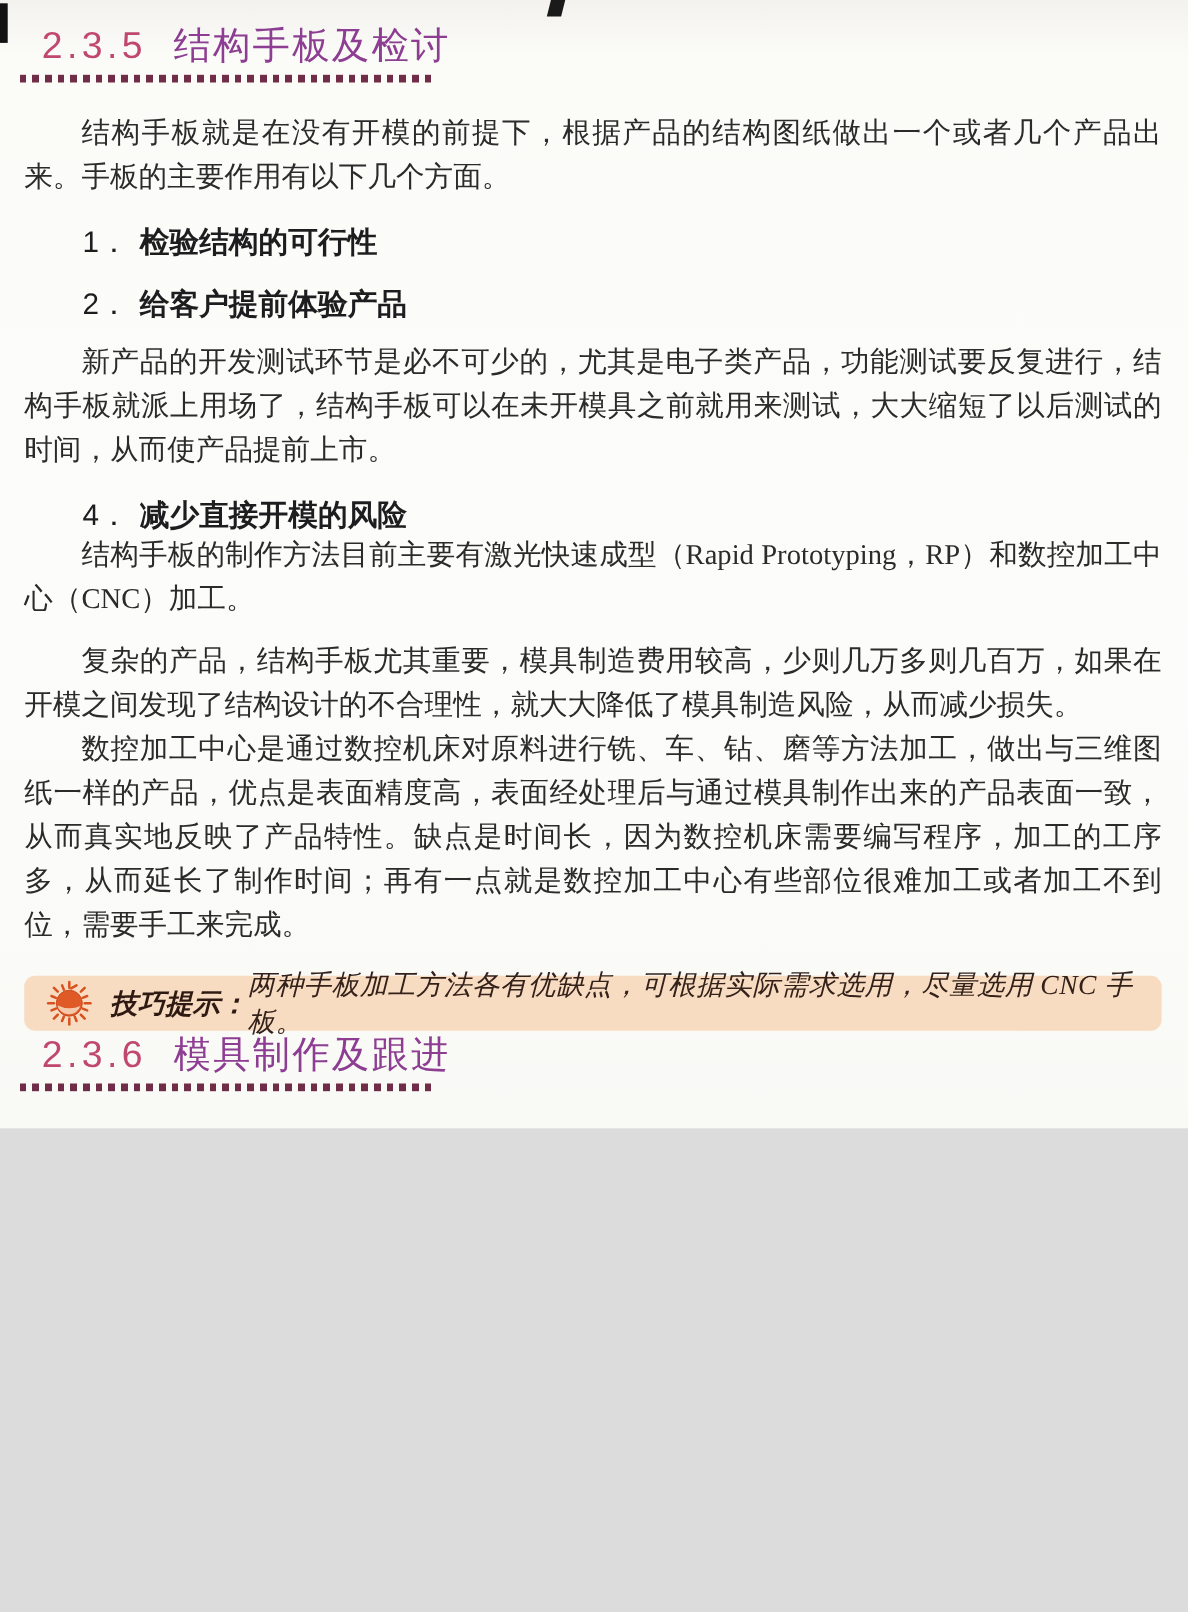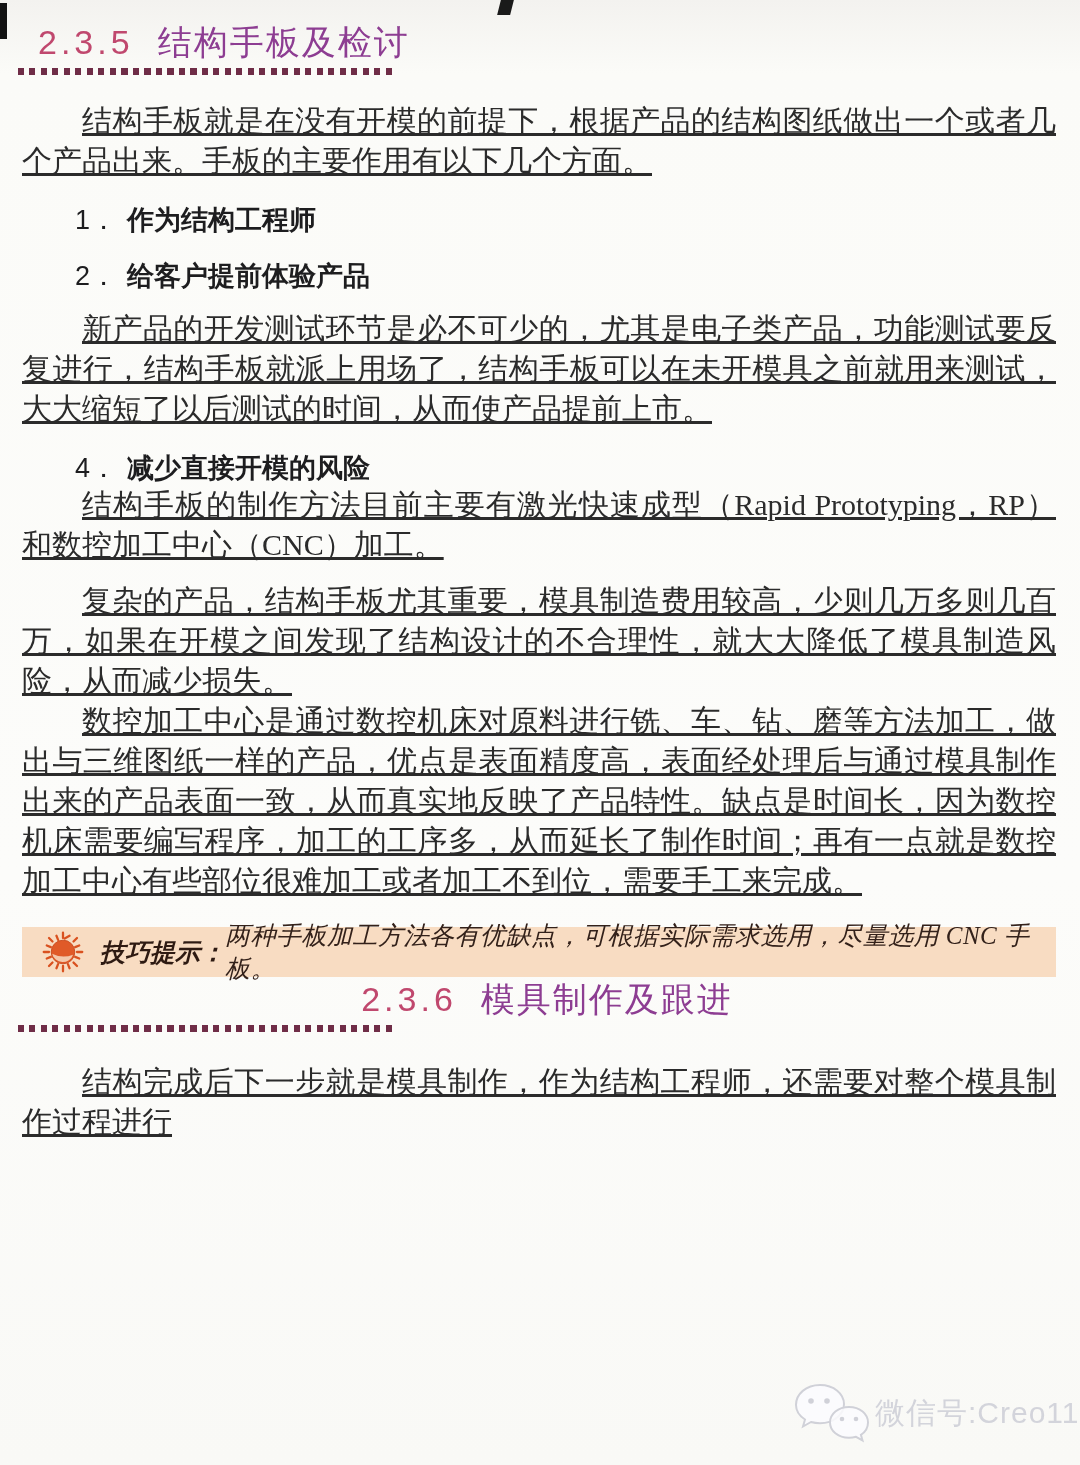--- a/index.html
+++ b/index.html
@@ -1,19 +1,19 @@
 <!DOCTYPE html>
 <html lang="zh"><head>
 <meta charset="utf-8">
 <title>2.3.5 结构手板及检讨</title>
 <style>
   html,body { margin:0; padding:0; background:#dcdcdc; }
   .page {
     position:relative;
-    width:1080px; height:1465px;
+    width:1080px; height:1026px;
     margin:0 auto;
     box-sizing:border-box;
     padding:20px 24px 0 22px;
     overflow:hidden;
     background:linear-gradient(180deg,#f3f2ef 0%, #fbfbf8 5%, #fcfcfa 60%, #f9f9f6 100%);
     font-family:"Liberation Serif","DejaVu Serif",serif;
   }
   
   .artifact-a { position:absolute; left:0; top:3px; width:7px; height:36px; background:#121212; }
   .artifact-b { position:absolute; left:499px; top:0; width:13px; height:15px; background:#1a1a1a; transform:skewX(-14deg); }
@@ -30,25 +30,24 @@
   .section-head .sec-title { color:#8d3d92; letter-spacing:2px; }
   .rule-dots {
     height:7px; width:376px;
     margin:8px 0 0 -4px;
     background:repeating-linear-gradient(90deg,#6f2d47 0 6px, rgba(0,0,0,0) 6px 11.5px);
   }
 
   
   p.body {
     margin:0;
-    font-size:30px; line-height:40px;
+    font-size:26px; line-height:40px;
     color:#2b2b2b;
     text-align:justify;
     text-indent:2em;
-    text-decoration:underline;
   }
   p.intro-235 { margin-top:26px; }
   p.after-sub { margin-top:16px; }
   p.intro-236 { margin-top:30px; }
 
   
   h3.subhead {
     margin:22px 0 0 53px;
     font-family:"Liberation Sans","DejaVu Sans",sans-serif;
     font-size:27px; line-height:34px;
@@ -59,20 +58,21 @@
   h3.subhead .num { font-weight:normal; margin-right:10px; }
 
   
   .tip-box {
     margin-top:26px;
     height:50px;
     background:#f8dcc2;
     display:flex; align-items:center;
     padding:0 8px 0 20px;
     box-sizing:border-box;
+    border-radius:10px;
   }
   .tip-icon { width:42px; height:42px; flex:0 0 auto; margin-right:16px; }
   .tip-label {
     font-family:"Liberation Serif","DejaVu Serif",serif;
     font-style:italic; font-weight:bold;
     font-size:25px; color:#2e1a12;
     white-space:nowrap;
   }
   .tip-text {
     font-family:Liberation Serif, serif;
@@ -105,21 +105,21 @@
   <div class="artifact-b"></div>
 
   <h2 class="section-head">
     <span class="sec-num">2.3.5</span><span class="sec-title">结构手板及检讨</span>
   </h2>
   <div class="rule-dots"></div>
 
   <p class="body intro-235">结构手板就是在没有开模的前提下，根据产品的结构图纸做出一个或者几个产品出来。手板的主要作用有以下几个方面。</p>
 
   <h3 class="subhead">
-    <span class="num">1．</span><span>作为结构工程师</span>
+    <span class="num">1．</span><span>检验结构的可行性</span>
   </h3>
 
   <h3 class="subhead">
     <span class="num">2．</span><span>给客户提前体验产品</span>
   </h3>
 
   <p class="body after-sub">新产品的开发测试环节是必不可少的，尤其是电子类产品，功能测试要反复进行，结构手板就派上用场了，结构手板可以在未开模具之前就用来测试，大大缩短了以后测试的时间，从而使产品提前上市。</p>
 
   <h3 class="subhead">
     <span class="num">4．</span><span>减少直接开模的风险</span>
@@ -149,21 +149,21 @@
         <line x1="24" y1="44" x2="24" y2="39" transform="rotate(-22 24 24)"></line>
       </g>
       <circle cx="24" cy="24" r="13.5" fill="#e05a28"></circle>
       <path d="M11.5 26 a12.5 12.5 0 0 0 24 1 q-12 5 -24 -1 z" fill="#f6dcc2" opacity="0.85"></path>
       <circle cx="24" cy="24" r="13.5" fill="none" stroke="#c84a1e" stroke-width="1"></circle>
     </svg>
     <span class="tip-label">技巧提示：</span>
     <span class="tip-text">两种手板加工方法各有优缺点，可根据实际需求选用，尽量选用 CNC 手板。</span>
   </div>
 
-  <h2 class="section-head" style="text-align:center;">
+  <h2 class="section-head" style="">
     <span class="sec-num">2.3.6</span><span class="sec-title">模具制作及跟进</span>
   </h2>
   <div class="rule-dots"></div>
 
   <p class="body intro-236">结构完成后下一步就是模具制作，作为结构工程师，还需要对整个模具制作过程进行</p>
 
   <div class="watermark">
     <svg width="78" height="64" viewBox="0 0 78 64" aria-hidden="true">
       <g fill="rgba(252,252,255,0.85)" stroke="#cdced6" stroke-width="2">
         <path d="M27 4 C13 4 3 13 3 24 c0 6 3.5 11 9 14.5 l-2 7 8-4.5 c2.8 0.8 5.9 1.2 9 1.2 13.8 0 24-9 24-19.1 C51 13 41 4 27 4 z"></path>

